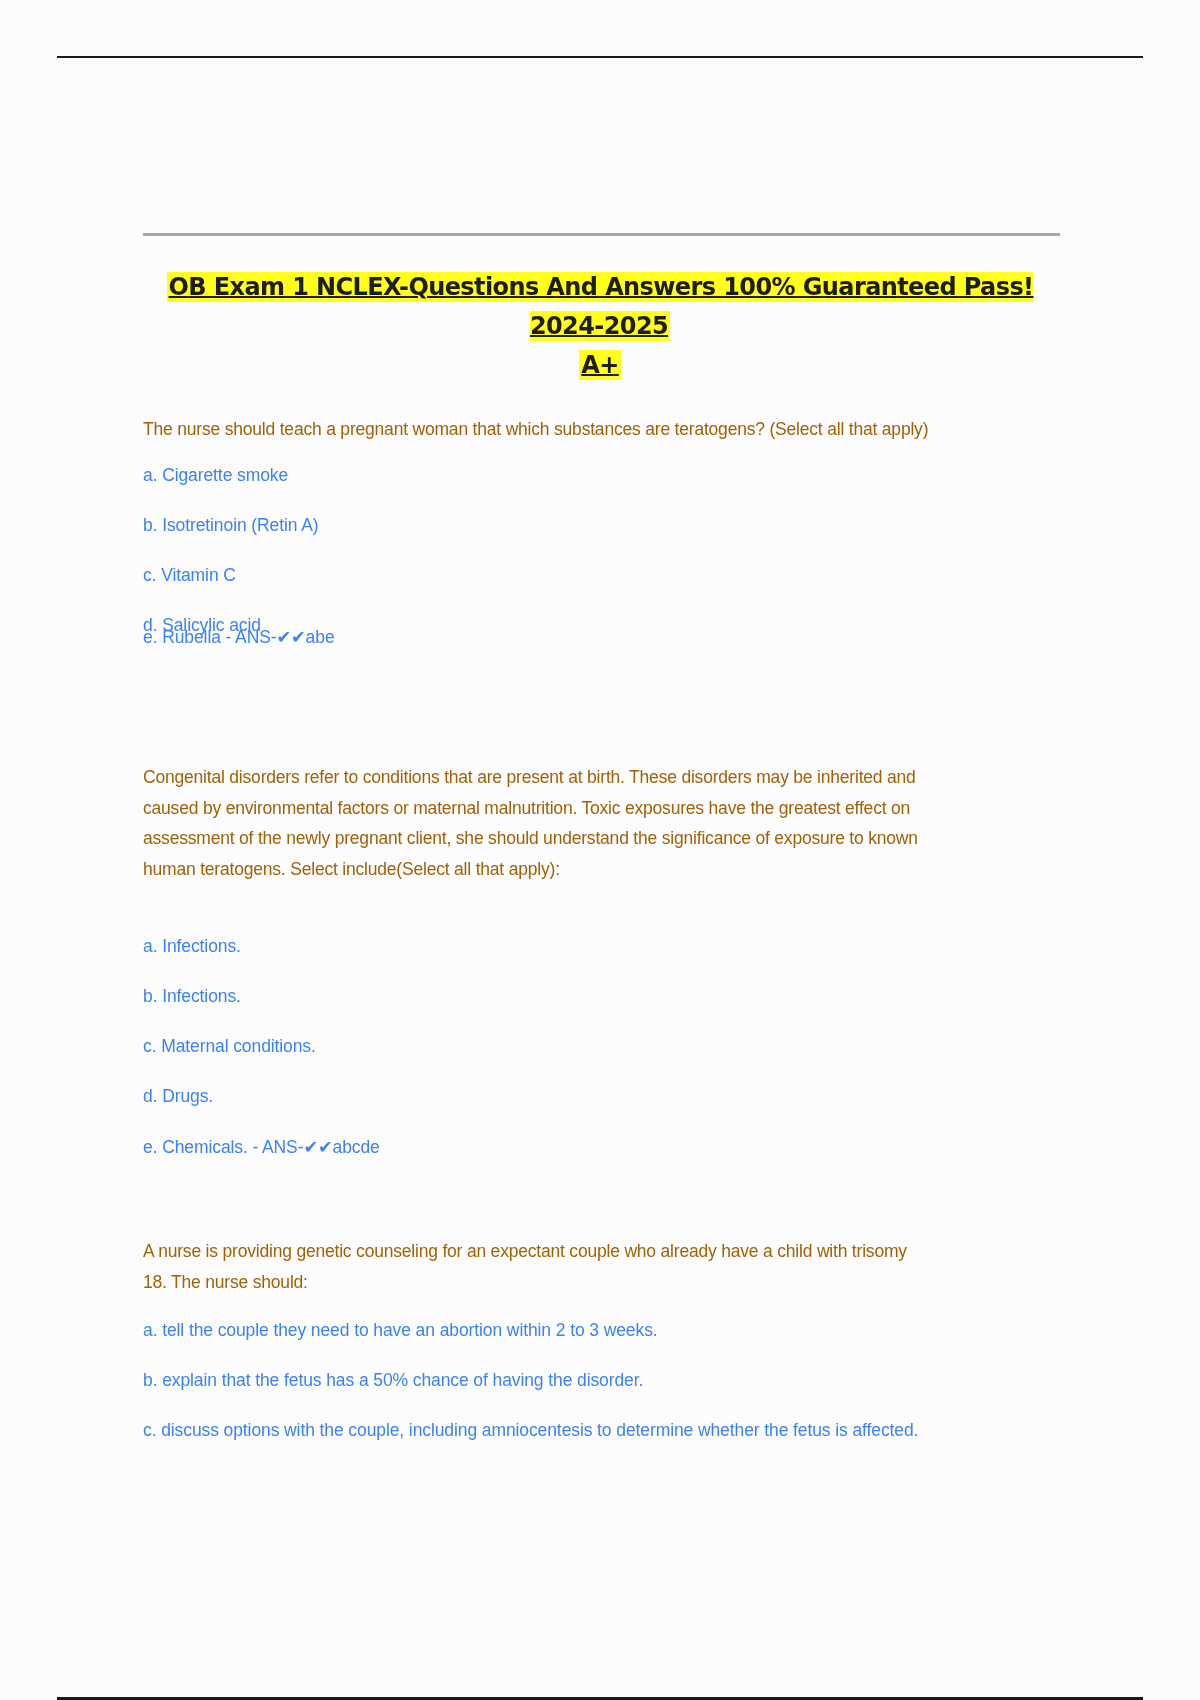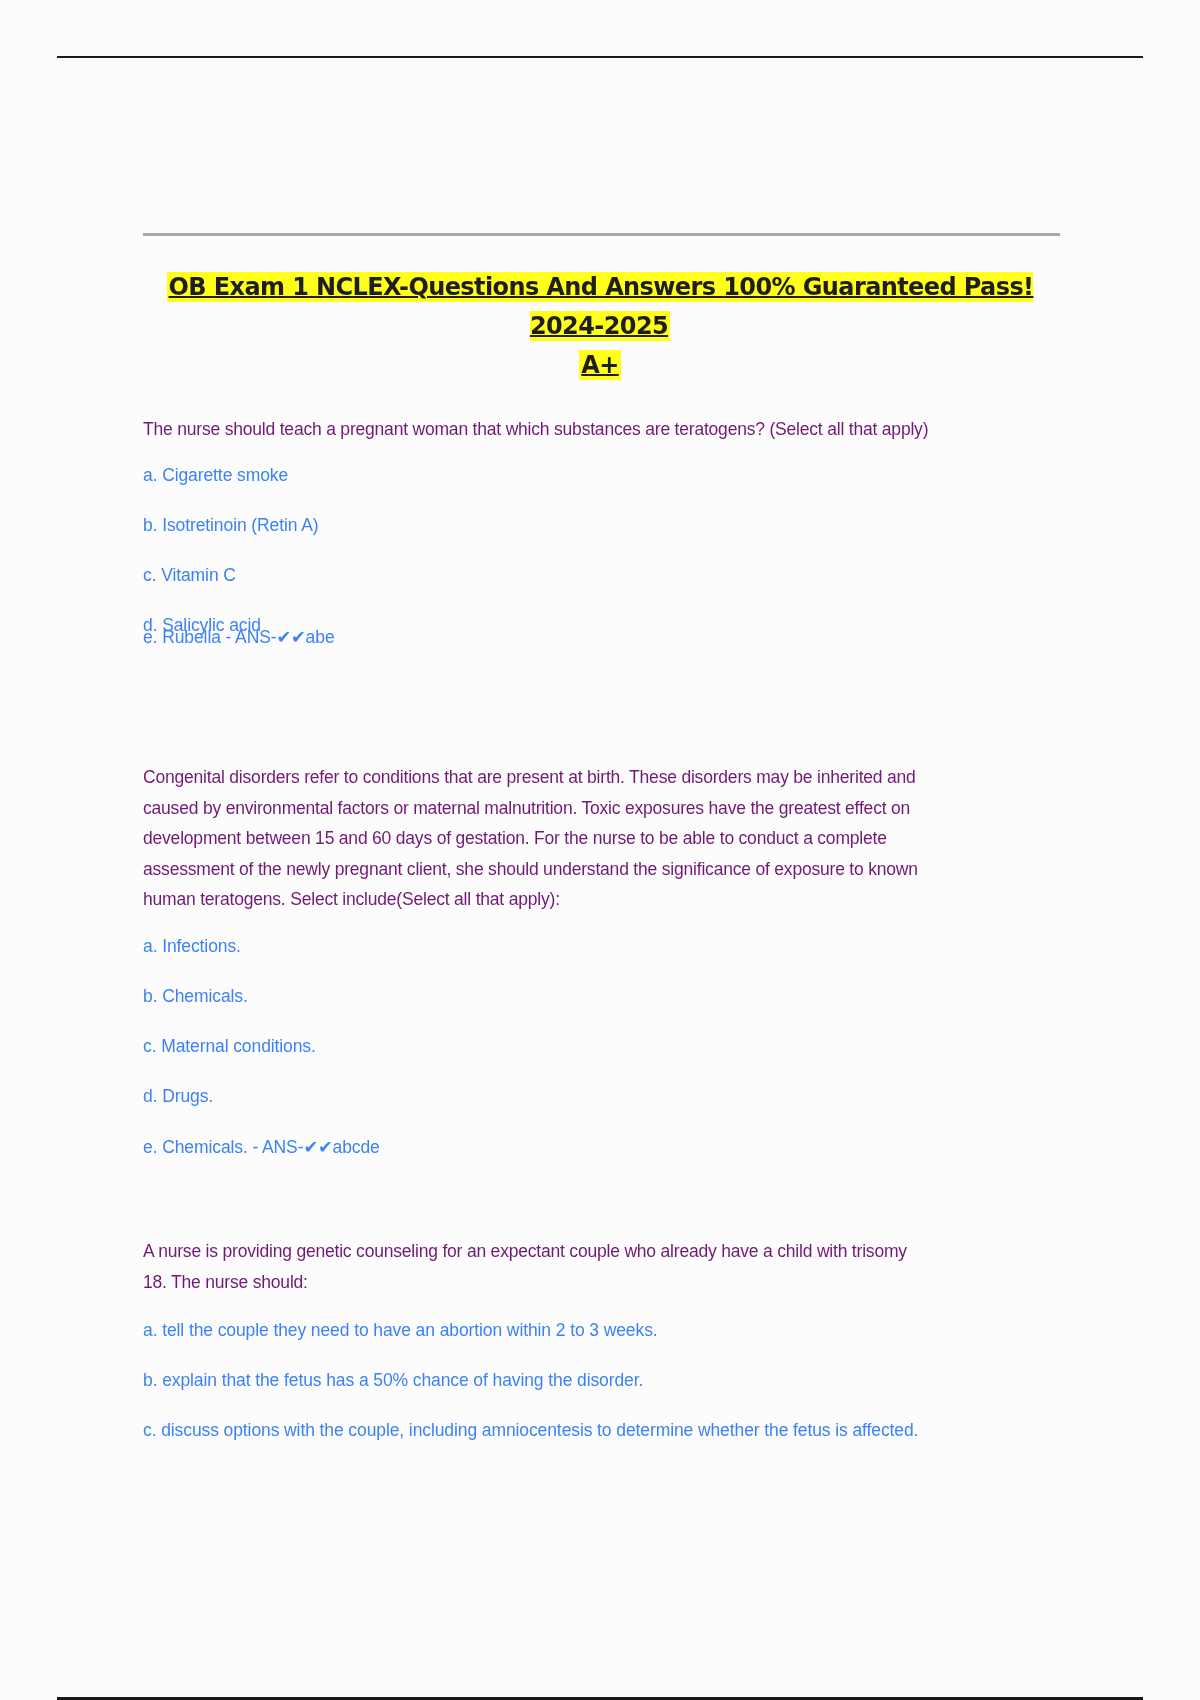--- a/index.html
+++ b/index.html
@@ -17,21 +17,21 @@
       position: absolute; left: 140px; top: 268px; width: 920px;
       text-align: center; font-weight: bold; font-size: 24px; line-height: 39px;
       font-family: "DejaVu Sans", sans-serif;
       letter-spacing: -0.6px;
     }
     .title-block .hl {
       background: #ffff1a; text-decoration: underline; text-decoration-thickness: 2px;
       padding: 1px 2px;
     }
 
-    .content { position: absolute; left: 143px; width: 920px; font-size: 17.5px; color: #701a75; }
+    .content { position: absolute; left: 143px; width: 920px; font-size: 17.5px; color: #a16207; }
     .q-text { line-height: 30.5px; margin: 0; letter-spacing: -0.2px; }
     .opt { position: absolute; left: 143px; font-size: 17.5px; color: #3b82f6; white-space: nowrap; letter-spacing: -0.1px; }
   </style>
 </head>
 <body>
 
 <div class="top-rule"></div>
 <div class="header-rule"></div>
 
 <div class="title-block">
@@ -44,26 +44,25 @@
 </div>
 <div class="opt" style="top:465px;">a. Cigarette smoke</div>
 <div class="opt" style="top:515px;">b. Isotretinoin (Retin A)</div>
 <div class="opt" style="top:565px;">c. Vitamin C</div>
 <div class="opt" style="top:615px;">d. Salicylic acid</div>
 <div class="opt" style="top:627px;">e. Rubella - ANS-✔✔abe</div>
 
 <div class="content" style="top:762px;">
   <div class="q-text">Congenital disorders refer to conditions that are present at birth. These disorders may be inherited and</div>
   <div class="q-text">caused by environmental factors or maternal malnutrition. Toxic exposures have the greatest effect on</div>
-  <div class="q-text">development between 15 and 60 days of gestation. For the nurse to be able to conduct a complete</div>
   <div class="q-text">assessment of the newly pregnant client, she should understand the significance of exposure to known</div>
   <div class="q-text">human teratogens. Select include(Select all that apply):</div>
 </div>
 <div class="opt" style="top:936px;">a. Infections.</div>
-<div class="opt" style="top:986px;">b. Chemicals.</div>
+<div class="opt" style="top:986px;">b. Infections.</div>
 <div class="opt" style="top:1036px;">c. Maternal conditions.</div>
 <div class="opt" style="top:1086px;text-align:right;">d. Drugs.</div>
 <div class="opt" style="top:1137px;">e. Chemicals. - ANS-✔✔abcde</div>
 
 <div class="content" style="top:1236px;">
   <div class="q-text">A nurse is providing genetic counseling for an expectant couple who already have a child with trisomy</div>
   <div class="q-text">18. The nurse should:</div>
 </div>
 <div class="opt" style="top:1320px;">a. tell the couple they need to have an abortion within 2 to 3 weeks.</div>
 <div class="opt" style="top:1370px;">b. explain that the fetus has a 50% chance of having the disorder.</div>

